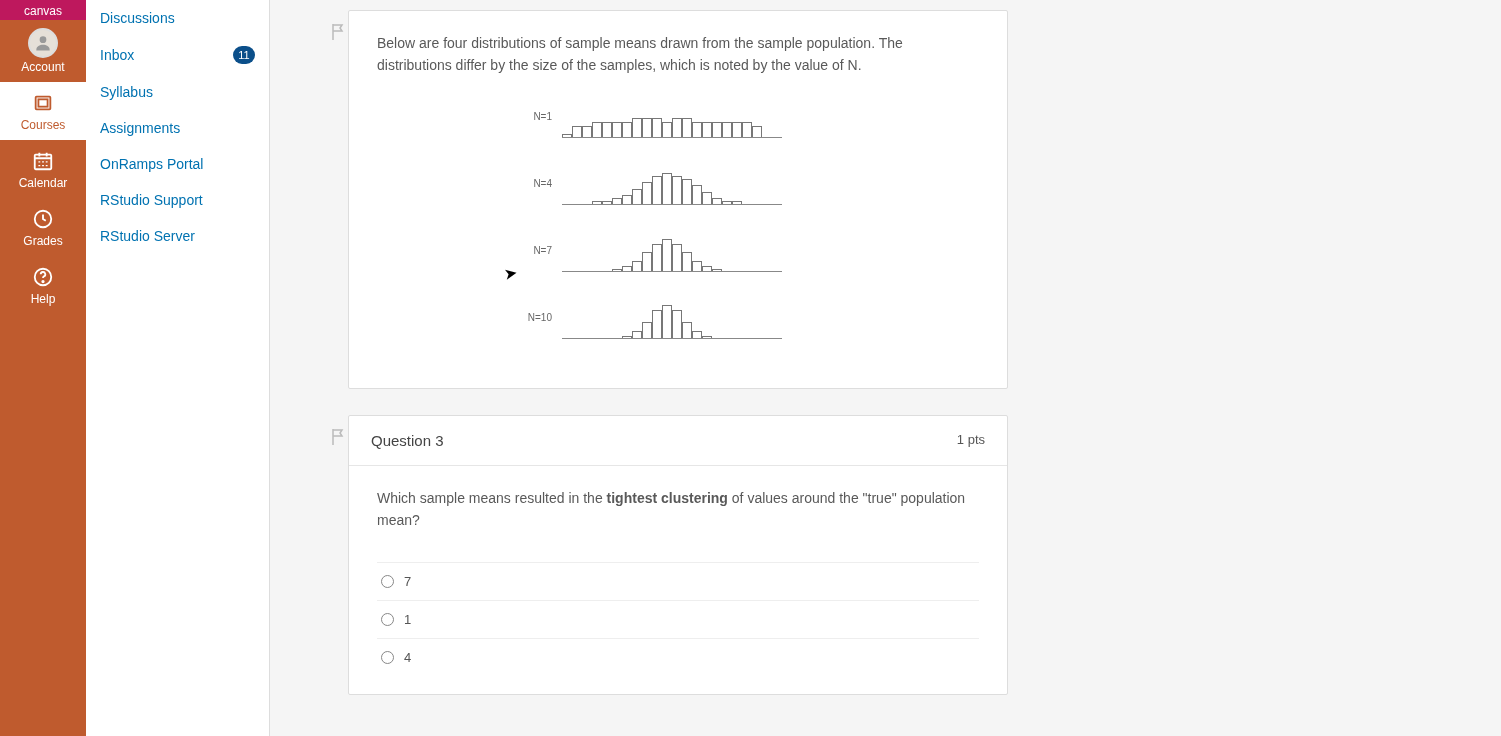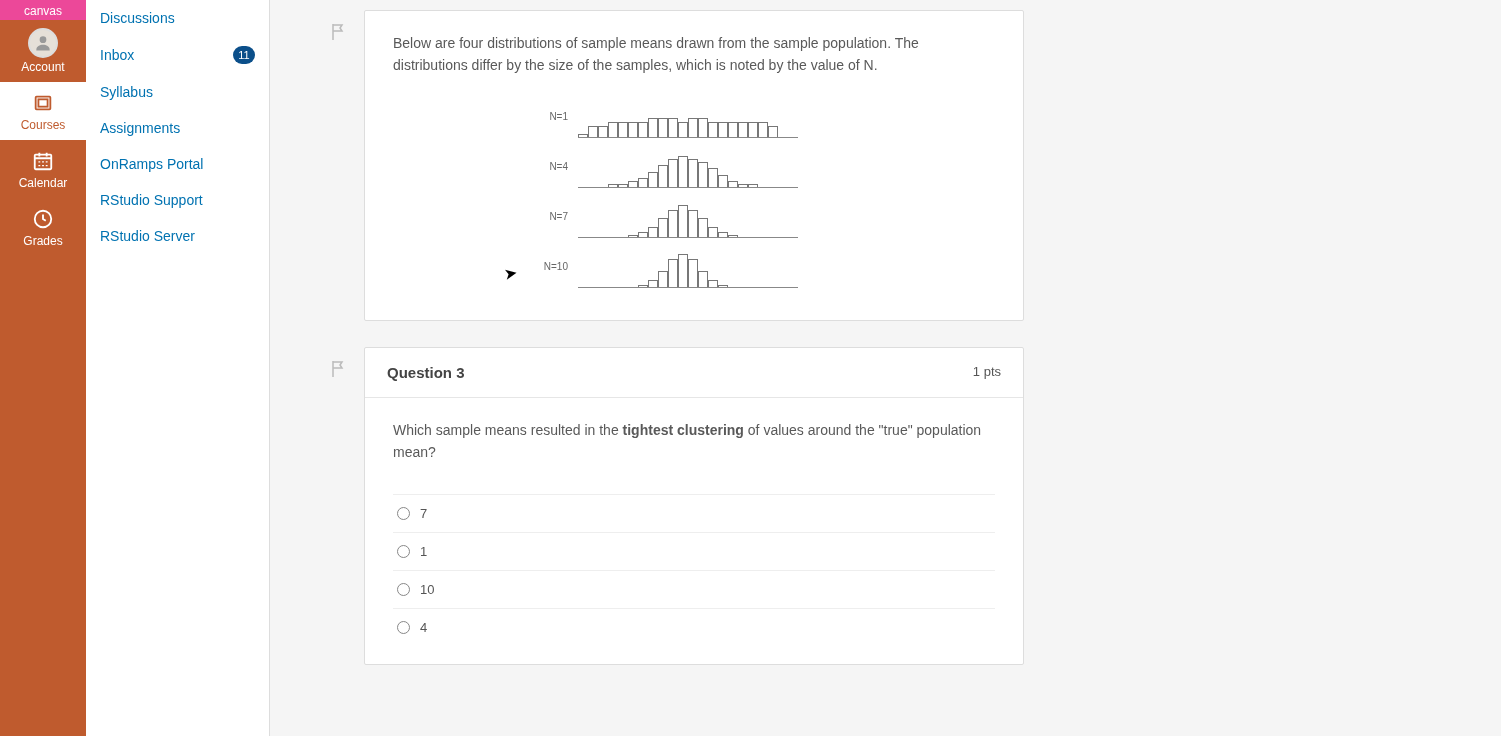--- a/index.html
+++ b/index.html
@@ -18,21 +18,21 @@
   flex-direction: column;
   align-items: center;
   color: #fff;
   font-size: 12px;
   padding-top: 0;
 }
 .global-nav .logo {
   width: 100%;
   text-align: center;
   padding: 4px 0 2px 0;
-  background: #ec4899;
+  background: #be185d;
   font-size: 12px;
   font-weight: 500;
 }
 .global-nav .item {
   width: 100%;
   padding: 8px 0 8px 0;
   text-align: center;
   cursor: pointer;
   display: flex;
   flex-direction: column;
@@ -83,34 +83,34 @@
   font-size: 11px;
   display:flex;align-items:center;justify-content:center;
   padding: 0 5px;
 }
 .main {
   flex: 1;
   background: #f5f5f5;
   padding: 10px 20px 20px 60px;
   overflow-y: auto;
 }
-.qwrap { display:flex; gap:16px; margin-bottom: 26px; position: relative; }
+.qwrap { display:flex; gap:0; margin-bottom: 26px; position: relative; }
 .flag { width: 18px; color:#b0b0b0; padding-top: 12px; }
 .card {
   background: #fff;
   border: 1px solid #ddd;
   border-radius: 2px;
   width: 660px;
 }
 .card .body { padding: 22px 28px 26px 28px; font-size: 14px; color: #595959; line-height: 1.55; }
 .card .header { display:flex; justify-content:space-between; padding: 16px 22px; border-bottom: 1px solid #e6e6e6; }
-.card .header .qtitle { font-weight: 700; font-size: 15px; color:#444; }
+.card .header .qtitle { font-weight: 400; font-size: 15px; color:#444; }
 .card .header .pts { font-size: 13px; color:#555; }
 .histograms { margin: 18px auto 0 auto; width: 320px; }
-.hrow { display:flex; align-items:flex-end; gap: 10px; margin-bottom: 6px; height: 44px; }
+.hrow { display:flex; align-items:flex-end; gap: 10px; margin-bottom: 23px; height: 44px; }
 .hrow .nlab { font-size: 10px; color:#666; width: 34px; text-align:right; align-self:center; }
 .hist { display:flex; align-items:flex-end; height: 40px; border-bottom: 1px solid #888; width: 220px; gap:0; }
 .hist .bar { width: 10px; border: 1px solid #777; border-bottom: none; background:#fff; }
 .answers { padding: 0 28px 18px 28px; }
 .answer { padding: 11px 4px; border-top: 1px solid #eee; font-size: 13px; color:#555; display:flex; align-items:center; gap:10px; }
 .answer:first-child { border-top: 1px solid #eee; margin-top: 4px; }
 .radio { width:13px;height:13px;border:1.5px solid #888;border-radius:50%; }
 .cursor-ptr { position:absolute; left: 174px; top: 254px; font-size:16px; color:#000; transform: rotate(-10deg);}
 </style>
 </head>
@@ -155,20 +155,30 @@
   <div class="item">
     <div class="icon-box">
       <svg width="22" height="22" viewBox="0 0 24 24" fill="none" stroke="#fff" stroke-width="2">
           <circle cx="12" cy="12" r="9"></circle>
           <path d="M12 7v5l3 2"></path>
         </svg>
     </div>
     <span>Grades</span>
   </div>
 
+  <div class="item">
+    <div class="icon-box">
+      <svg width="22" height="22" viewBox="0 0 24 24" fill="none" stroke="#fff" stroke-width="2">
+          <circle cx="12" cy="12" r="9"></circle>
+          <path d="M9.5 9a2.5 2.5 0 1 1 3.5 2.3c-.8.4-1 .9-1 1.7"></path>
+          <circle cx="12" cy="17" r="0.8" fill="#fff"></circle>
+        </svg>
+    </div>
+    <span>Help</span>
+  </div>
 </div>
 
 <div class="course-nav">
   <div class="c-item">
       <span>Discussions</span>
     </div>
   <div class="c-item">
     <span>Inbox</span>
     <span class="badge">11</span>
   </div>
@@ -325,23 +335,19 @@
           <div class="answer">
             <div class="radio"></div>
             <span>7</span>
           </div>
           <div class="answer">
             <div class="radio"></div>
             <span>1</span>
           </div>
           <div class="answer">
             <div class="radio"></div>
-            <span>10</span>
-          </div>
-          <div class="answer">
-            <div class="radio"></div>
             <span>4</span>
           </div>
         </div>
     </div>
   </div>
 
 </div>
 
 </body></html>

